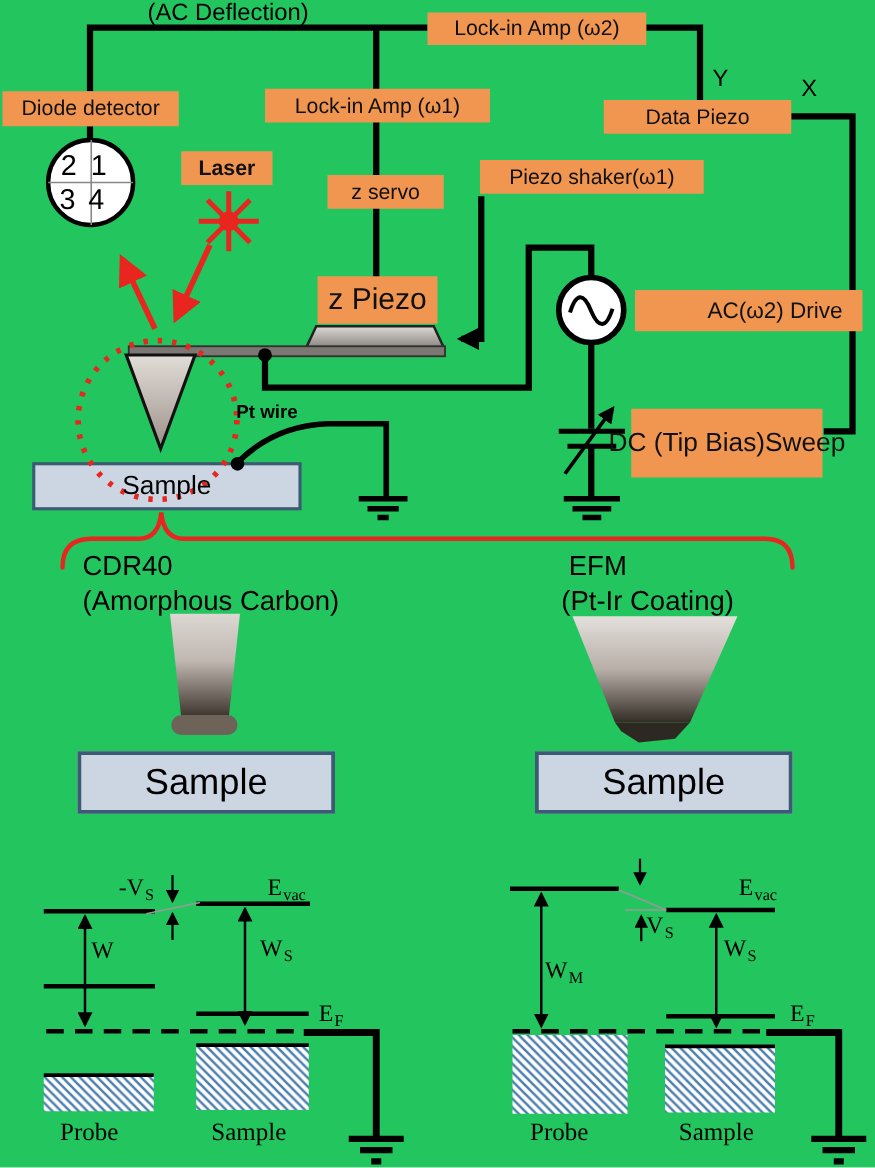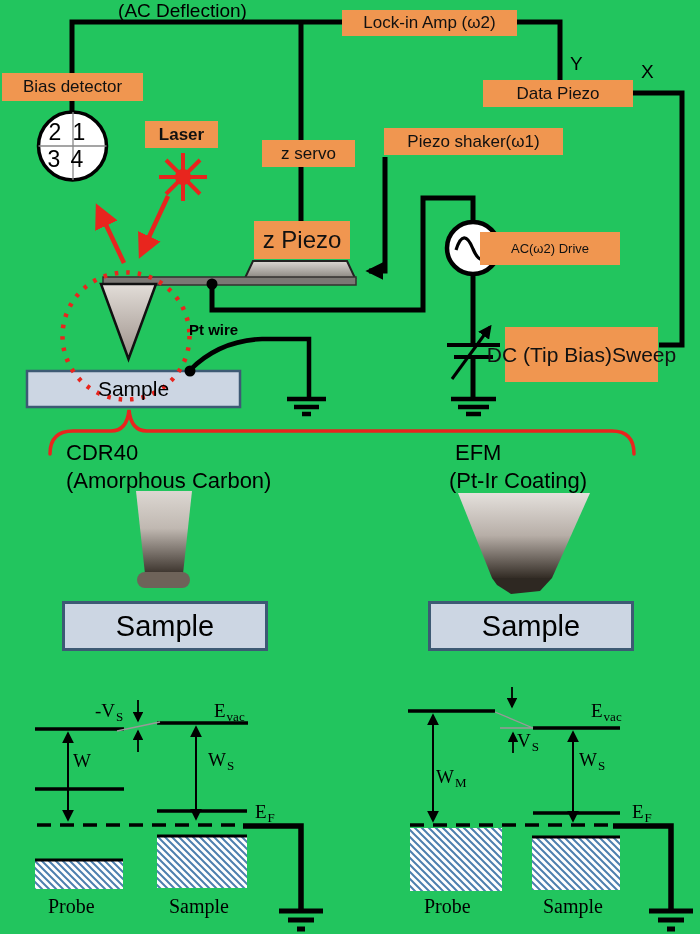--- a/index.html
+++ b/index.html
@@ -151,28 +151,29 @@
     <path d="M532,837 H620" stroke="#000" stroke-width="3"></path>
     <path d="M433,715 V821" stroke="#000" stroke-width="2" marker-start="url(#ah)" marker-end="url(#ah)"></path>
     <path d="M573,732 V821" stroke="#000" stroke-width="2" marker-start="url(#ah)" marker-end="url(#ah)"></path>
     <path d="M512,687 V707" stroke="#000" stroke-width="1.8" marker-end="url(#ah)"></path>
     <path d="M513,753 V733" stroke="#000" stroke-width="1.8" marker-end="url(#ah)"></path>
   </g>
 </svg>
 
 <div class="lbl ctr" style="left:105px;top:1px;width:155px;font-size:19px;">(AC Deflection)</div>
 
-<div class="obox" style="left:2px;top:73px;width:141px;height:28px;">Bias detector</div>
+<div class="obox" style="left:2px;top:73px;width:141px;height:28px;">Diode detector</div>
 <div class="obox" style="left:342px;top:10px;width:175px;height:26px;">Lock-in Amp (ω2)</div>
+<div class="obox" style="left:212px;top:71px;width:180px;height:27px;">Lock-in Amp (ω1)</div>
 <div class="obox" style="left:483px;top:80px;width:150px;height:27px;">Data Piezo</div>
 <div class="obox" style="left:145px;top:121px;width:73px;height:27px;font-weight:bold;">Laser</div>
 <div class="obox" style="left:262px;top:140px;width:93px;height:27px;">z servo</div>
 <div class="obox" style="left:368px;top:128px;width:179px;height:27px;margin-left:16px;">Piezo shaker(ω1)</div>
 <div class="obox" style="left:254px;top:221px;width:96px;height:38px;font-size:24px;">z Piezo</div>
-<div class="obox" style="left:480px;top:232px;width:140px;height:33px;font-size:13px;">AC(ω2) Drive</div>
+<div class="obox" style="left:508px;top:232px;width:140px;height:33px;font-size:18px;padding-left:42px;">AC(ω2) Drive</div>
 <div class="obox" style="left:505px;top:327px;width:153px;height:55px;font-size:21px;">
   <span>DC (Tip Bias)</span>
   <span>Sweep</span>
 </div>
 
 <div class="lbl" style="left:570px;top:54px;font-size:19px;">Y</div>
 <div class="lbl" style="left:641px;top:62px;font-size:19px;">X</div>
 <div class="lbl" style="left:189px;top:322px;font-size:15px;font-weight:bold;">Pt wire</div>
 
 <div class="q" style="left:46px;top:119px;">2</div>

